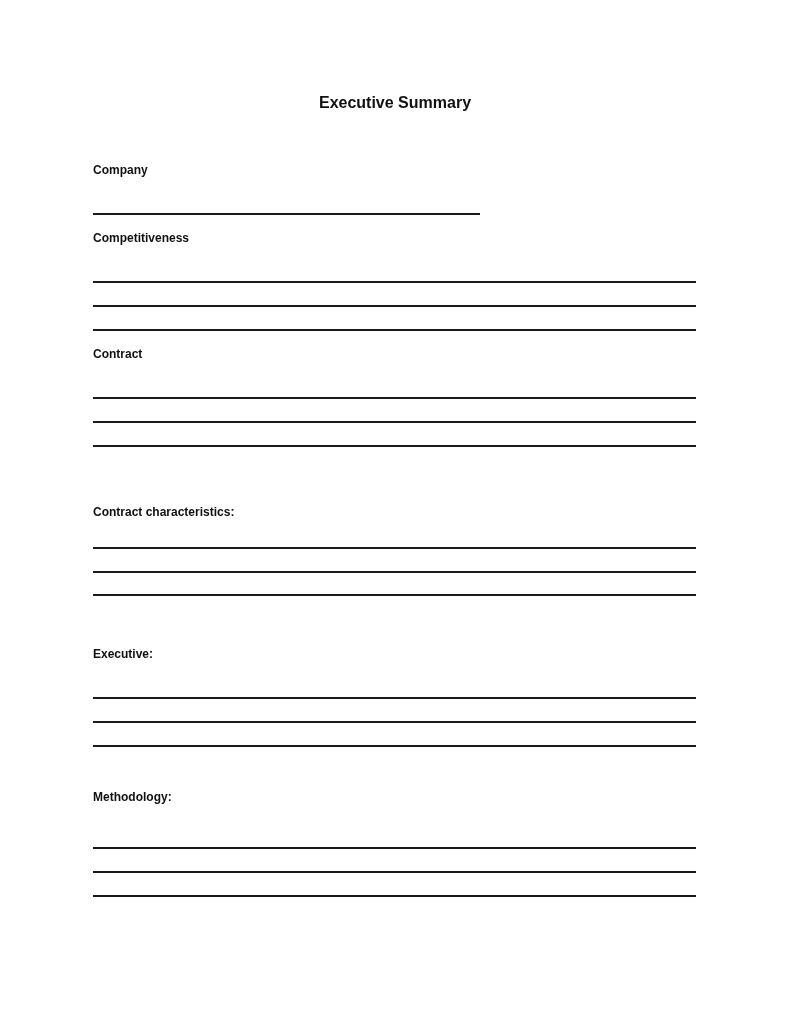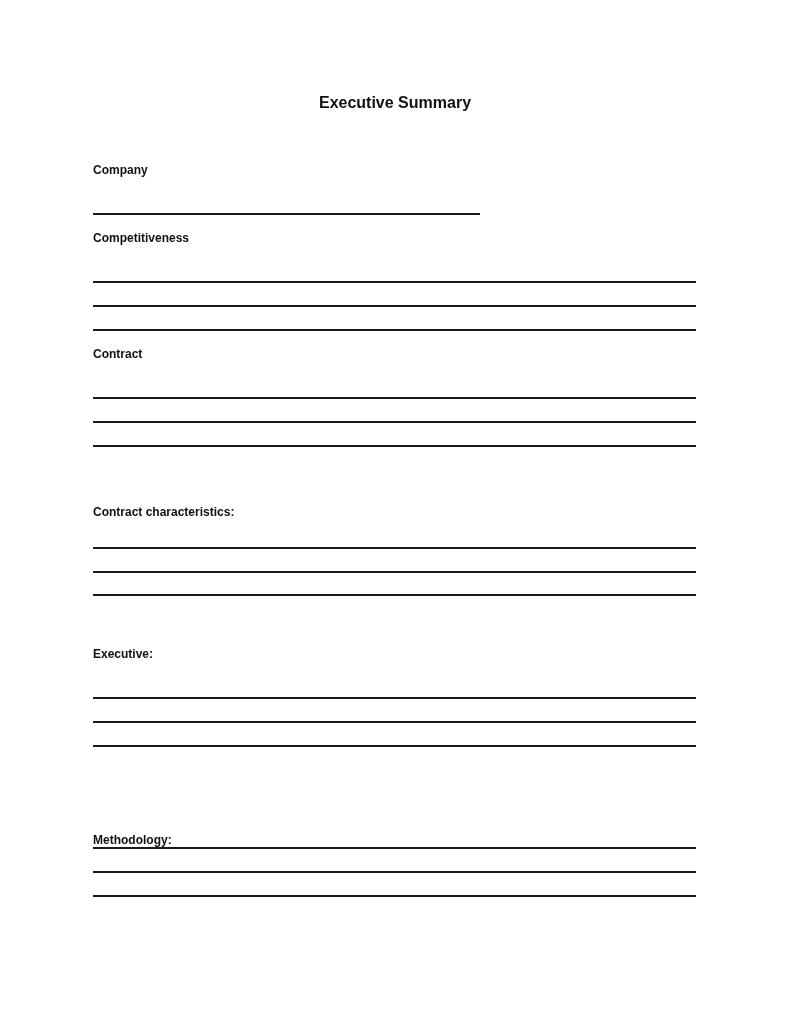--- a/index.html
+++ b/index.html
@@ -33,16 +33,16 @@
 <div class="label" style="top:505px">Contract characteristics:</div>
 <div class="line" style="top:547px"></div>
 <div class="line" style="top:571px"></div>
 <div class="line" style="top:594px"></div>
 
 <div class="label" style="top:647px">Executive:</div>
 <div class="line" style="top:697px"></div>
 <div class="line" style="top:721px"></div>
 <div class="line" style="top:745px"></div>
 
-<div class="label" style="top:833px">Methodology:</div>
+<div class="label" style="top:790px">Methodology:</div>
 <div class="line" style="top:847px"></div>
 <div class="line" style="top:871px"></div>
 <div class="line" style="top:895px"></div>
 
 </body></html>

